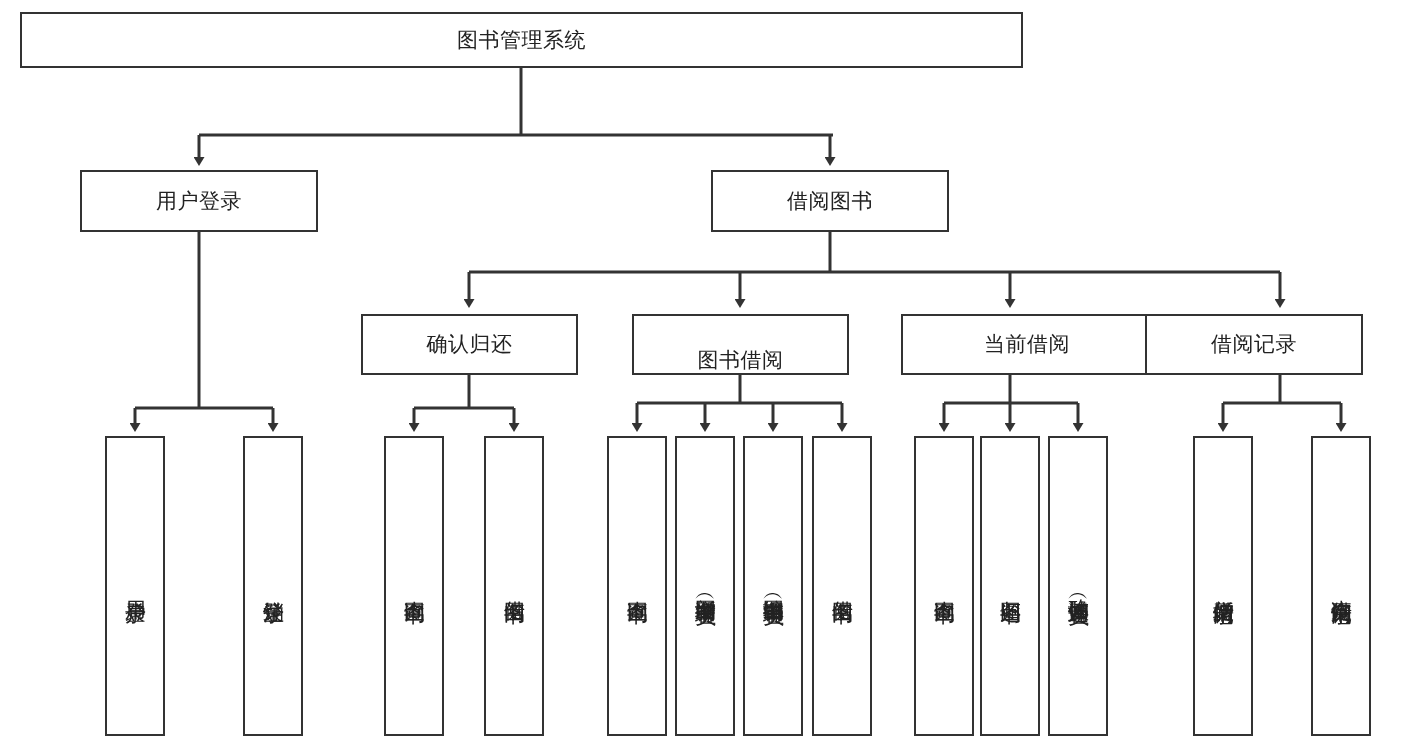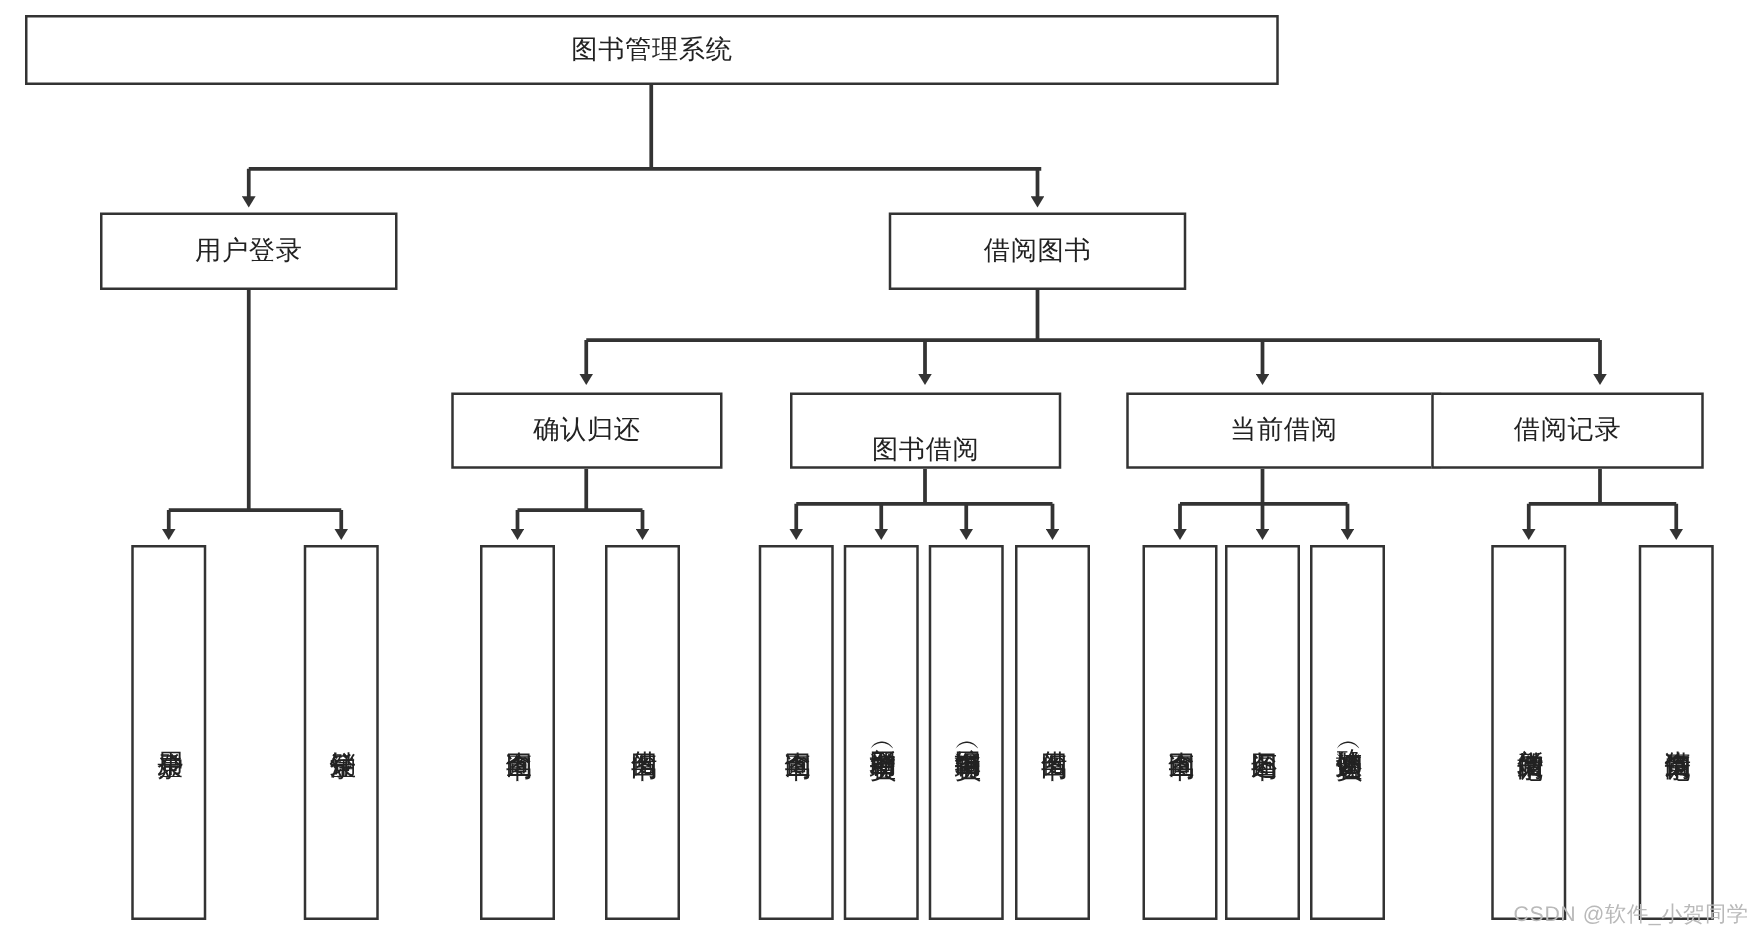--- a/index.html
+++ b/index.html
@@ -186,15 +186,14 @@
     <span class="label">确认归还（管理员）</span>
   </div>
 
   <div class="node node-leaf" style="left:1193px; top:436px; width:60px; height:300px;">
     <span class="label">新增借阅记录</span>
   </div>
   <div class="node node-leaf" style="left:1311px; top:436px; width:60px; height:300px;">
     <span class="label">查询借阅记录</span>
   </div>
 
-  <div class="watermark">CSDN @软件_小贺同学</div>
 
 </div>
 
 </body></html>

